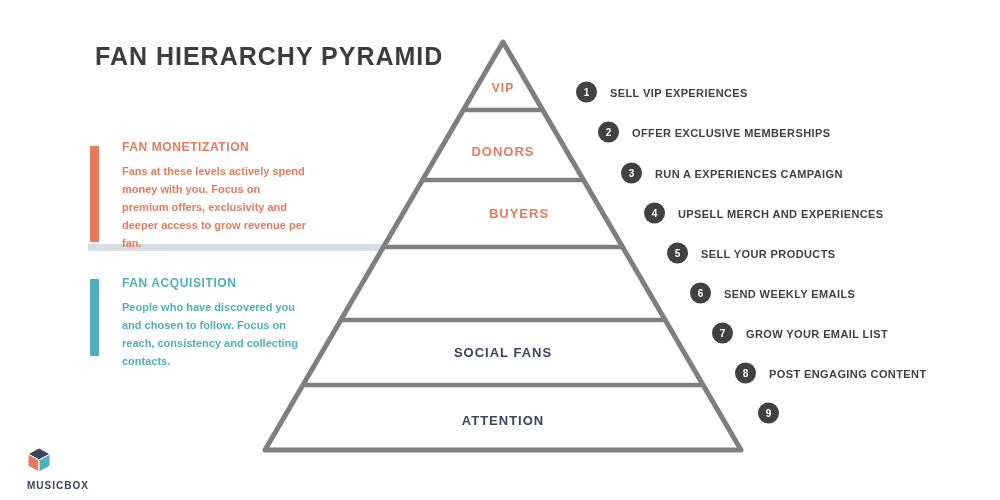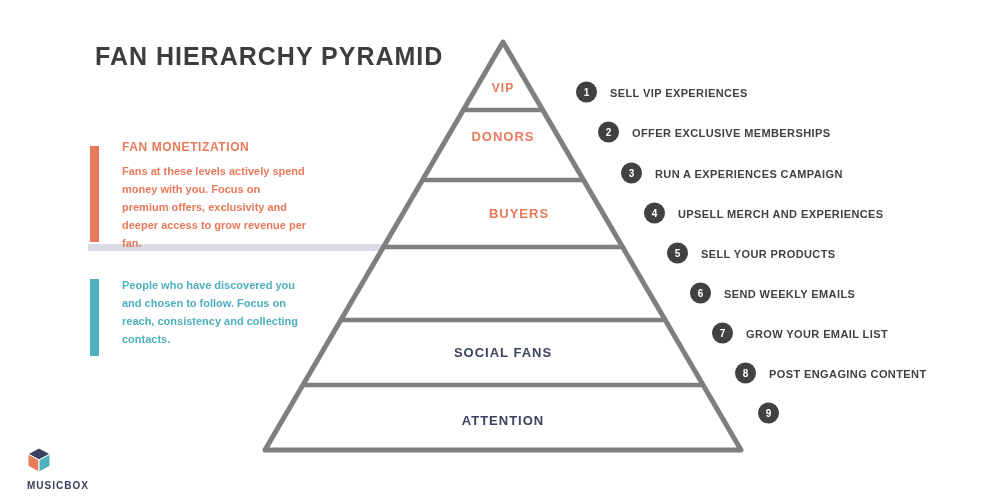--- a/index.html
+++ b/index.html
@@ -41,21 +41,21 @@
   .tier-label {
     position: absolute;
     left: 503px;
     transform: translate(-50%, -50%);
     font-weight: 800;
     letter-spacing: 1px;
     font-size: 13px;
     white-space: nowrap;
   }
   .tier-0 { top: 88px;  font-size: 12px; color: #e8795a; }
-  .tier-1 { top: 136px; color: #e8795a; }
+  .tier-1 { top: 151px; color: #e8795a; }
   .tier-2 { top: 213px; color: #e8795a; margin-left: 16px; }
   .tier-3 { top: 287px; color: #4db0bc; }
   .tier-4 { top: 352px; color: #39425e; }
   .tier-5 { top: 420px; color: #39425e; }
 
   
   .step {
     position: absolute;
     display: flex;
     align-items: center;
@@ -128,20 +128,21 @@
   <div class="title">FAN HIERARCHY PYRAMID</div>
 
   <div class="accent-bar bar-orange"></div>
   <div class="annot annot-orange">
     <div class="annot-heading">FAN MONETIZATION</div>
     <div class="annot-body">Fans at these levels actively spend money with you. Focus on premium offers, exclusivity and deeper access to grow revenue per fan.</div>
   </div>
 
   <div class="accent-bar bar-teal"></div>
   <div class="annot annot-teal">
+    <div class="annot-heading">FAN ACQUISITION</div>
     <div class="annot-body">People who have discovered you and chosen to follow. Focus on reach, consistency and collecting contacts.</div>
   </div>
 
   <div class="tier-label tier-0">VIP</div>
   <div class="tier-label tier-1">DONORS</div>
   <div class="tier-label tier-2">BUYERS</div>
   <div class="tier-label tier-4">SOCIAL FANS</div>
   <div class="tier-label tier-5">ATTENTION</div>
 
   <div class="step s1">

